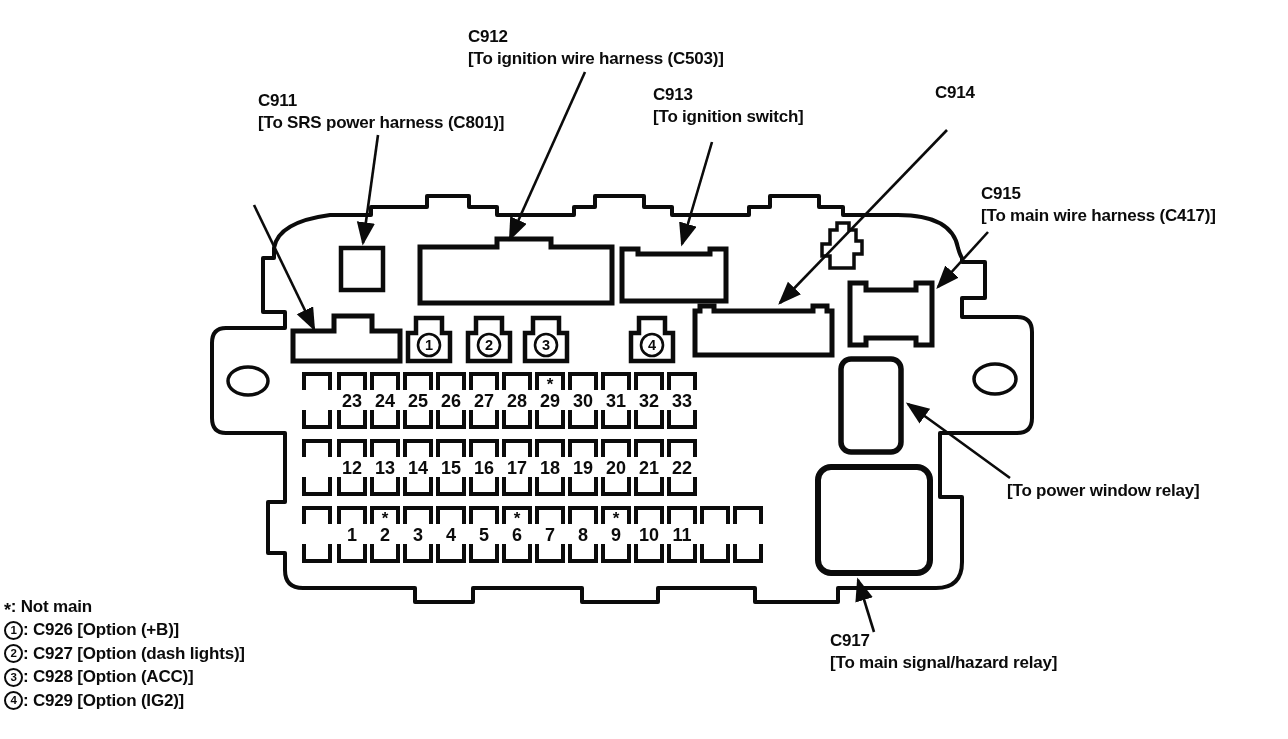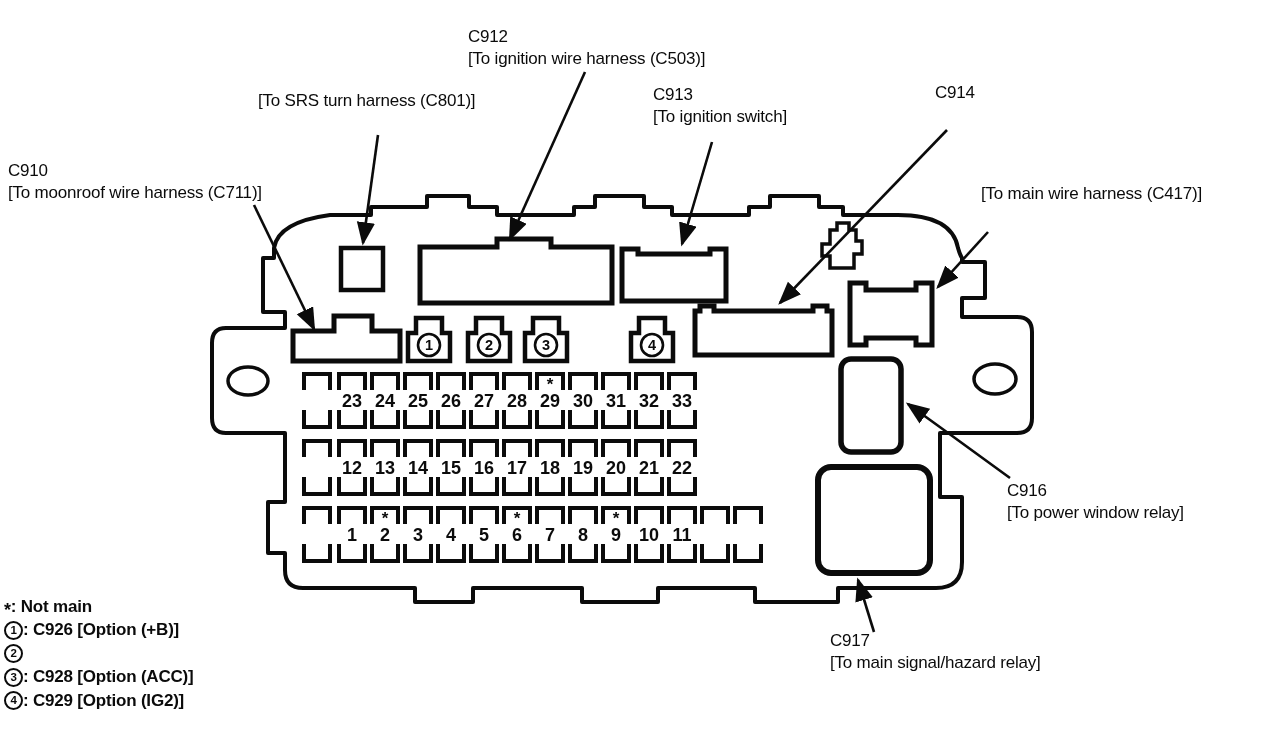--- a/index.html
+++ b/index.html
@@ -1,21 +1,21 @@
 <!DOCTYPE html>
 <html><head>
 <meta charset="utf-8">
 <style>
   html,body{margin:0;padding:0;background:#fff;}
   body{width:1288px;height:739px;position:relative;overflow:hidden;
        font-family:"Liberation Sans",sans-serif;color:#0b0b0b;}
   .stage{position:absolute;left:0;top:0;width:1288px;height:739px;}
   svg#fusebox{position:absolute;left:0;top:0;}
   svg text{font-family:"Liberation Sans",sans-serif;font-weight:bold;fill:#0b0b0b;}
-  .lbl{position:absolute;font-weight:normal;font-size:17px;line-height:22px;
+  .lbl{position:absolute;font-weight:bold;font-size:17px;line-height:22px;
        white-space:nowrap;letter-spacing:-0.2px;}
   .lbl .desc{white-space:nowrap;}
   .legend{position:absolute;left:4px;top:595px;font-weight:bold;font-size:17px;
           letter-spacing:-0.2px;}
   .legend-line{display:flex;align-items:center;height:23.5px;}
   .lg-circle{display:inline-flex;width:15px;height:15px;border:2px solid #0b0b0b;
              border-radius:50%;align-items:center;justify-content:center;
              font-size:11.5px;line-height:1;flex:0 0 auto;}
   .lg-star{display:inline-block;font-size:18px;line-height:1;transform:translateY(3px);}
 </style>
@@ -283,61 +283,59 @@
           <text x="546" y="350" text-anchor="middle" font-size="14.5">3</text>
         </g>
         <g>
           <path d="M 631,361 V 333 H 639 V 318 H 665 V 333 H 673 V 361 Z" fill="#fff" stroke="#0b0b0b" stroke-width="4.5" stroke-linejoin="miter"></path>
           <circle cx="652" cy="345" r="11" fill="#fff" stroke="#0b0b0b" stroke-width="2.6"></circle>
           <text x="652" y="350" text-anchor="middle" font-size="14.5">4</text>
         </g>
       </g>
   </svg>
 
-  <div class="lbl" style="left:8px;top:160px">
-    <div>C910</div>
-    <div class="desc">[To moonroof wire harness (C711)]</div>
-  </div>
   <div class="lbl" style="left:258px;top:90px">
-    <div class="desc">[To SRS turn harness (C801)]</div>
+    <div>C911</div>
+    <div class="desc">[To SRS power harness (C801)]</div>
   </div>
   <div class="lbl" style="left:468px;top:26px">
     <div>C912</div>
     <div class="desc">[To ignition wire harness (C503)]</div>
   </div>
   <div class="lbl" style="left:653px;top:84px">
     <div>C913</div>
     <div class="desc">[To ignition switch]</div>
   </div>
   <div class="lbl" style="left:935px;top:82px">
     <div>C914</div>
   </div>
   <div class="lbl" style="left:981px;top:183px">
+    <div>C915</div>
     <div class="desc">[To main wire harness (C417)]</div>
   </div>
   <div class="lbl" style="left:1007px;top:480px">
-    <div>C916</div>
     <div class="desc">[To power window relay]</div>
   </div>
   <div class="lbl" style="left:830px;top:630px">
     <div>C917</div>
     <div class="desc">[To main signal/hazard relay]</div>
   </div>
 
   <div class="legend" id="legend">
       <div class="legend-line">
         <span class="lg-star">*</span>
         <span>: Not main</span>
       </div>
       <div class="legend-line">
         <span class="lg-circle">1</span>
         <span>: C926 [Option (+B)]</span>
       </div>
       <div class="legend-line">
         <span class="lg-circle">2</span>
+        <span>: C927 [Option (dash lights)]</span>
       </div>
       <div class="legend-line">
         <span class="lg-circle">3</span>
         <span>: C928 [Option (ACC)]</span>
       </div>
       <div class="legend-line">
         <span class="lg-circle">4</span>
         <span>: C929 [Option (IG2)]</span>
       </div>
     </div>

